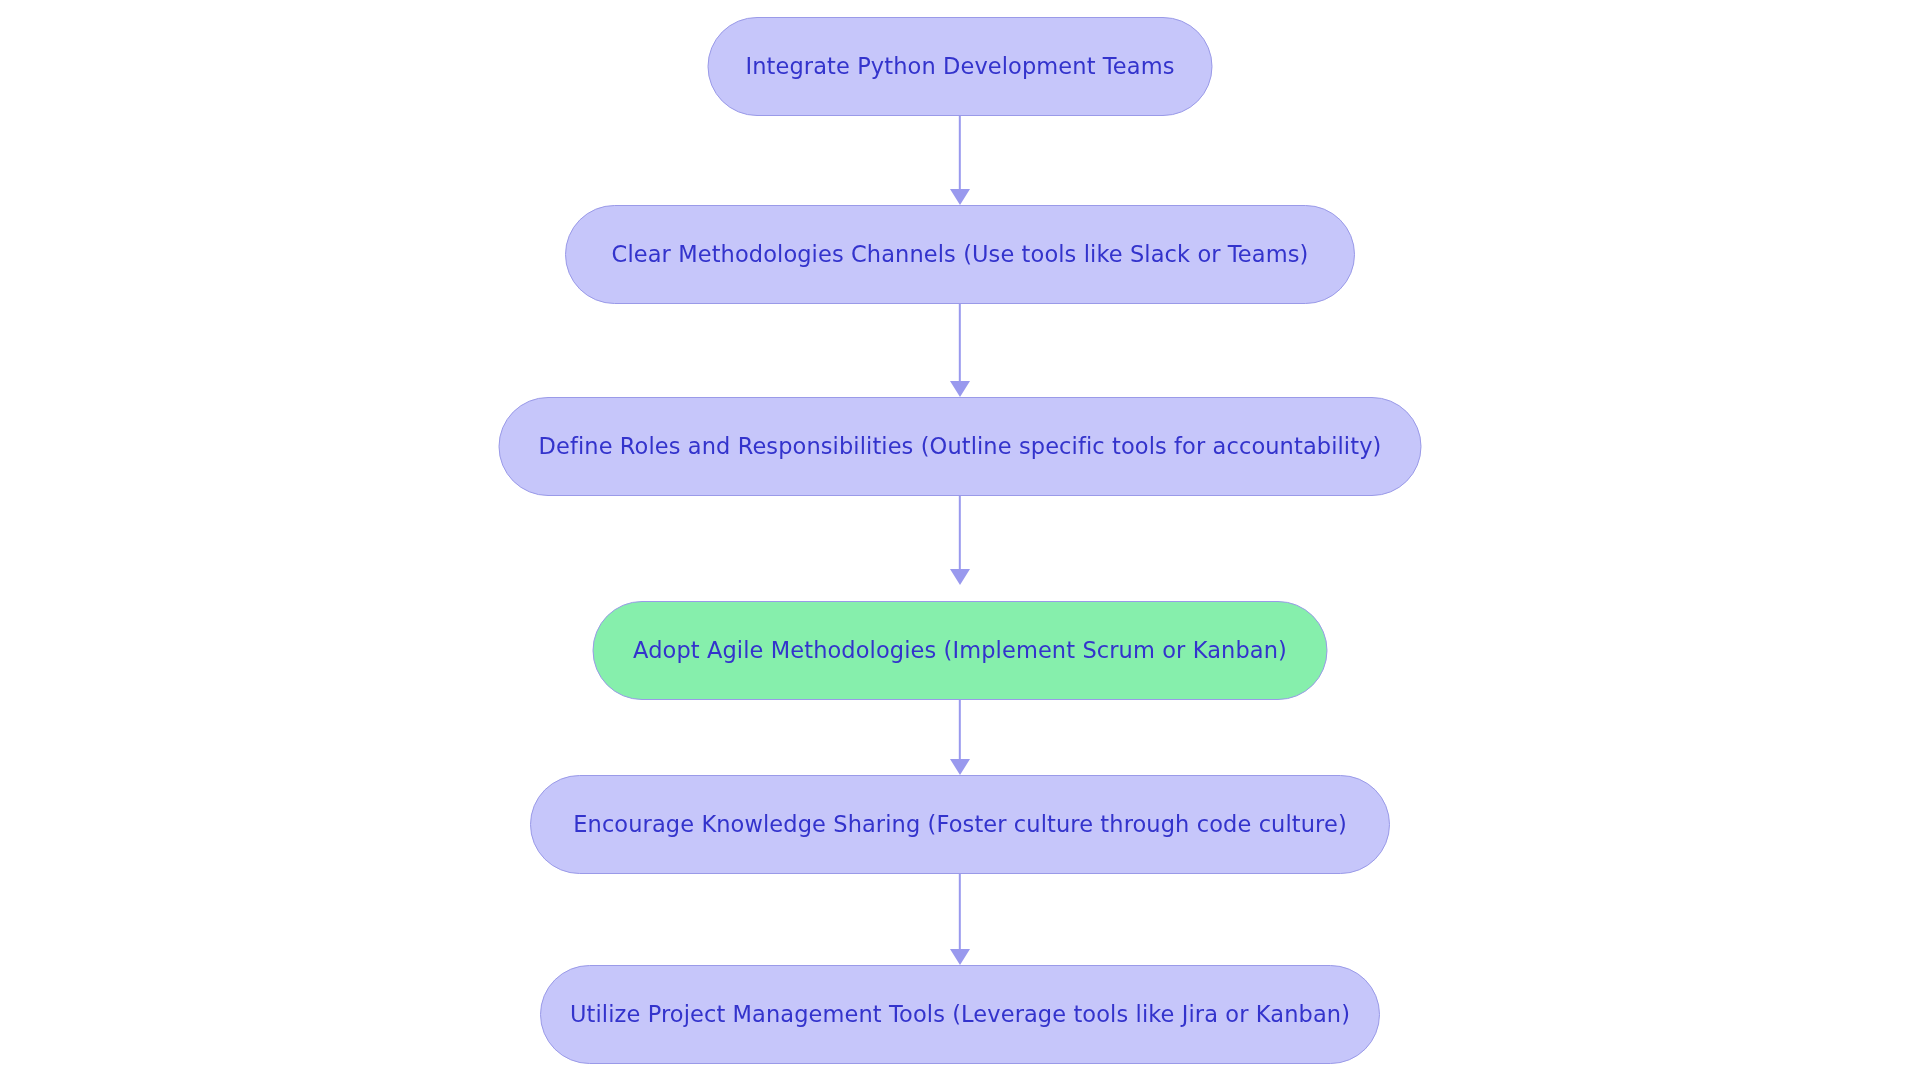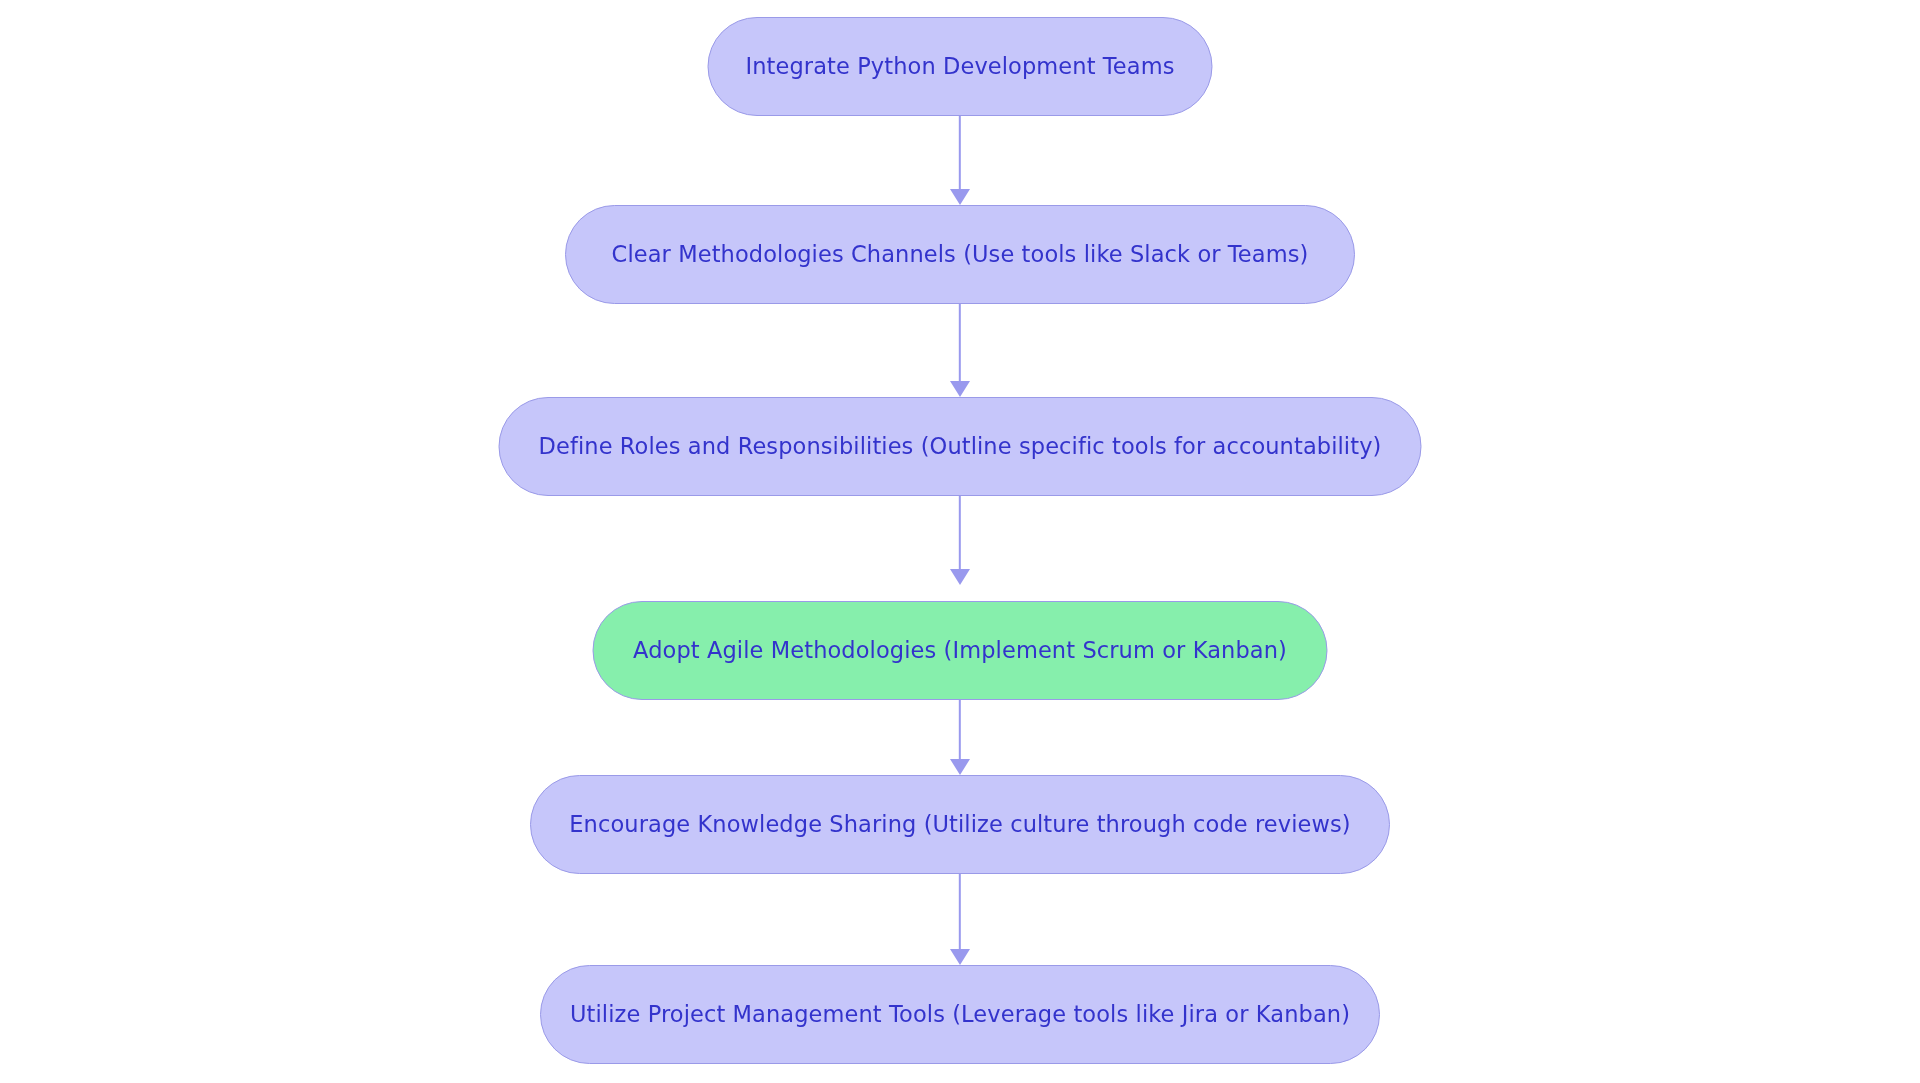--- a/index.html
+++ b/index.html
@@ -117,20 +117,20 @@
 
   <div class="flow-node" style="top: 397px; width: 923px; background: rgb(198, 198, 250); border-color: rgb(154, 154, 232);">
     <span class="flow-node-label" style="color: rgb(51, 51, 204);">Define Roles and Responsibilities (Outline specific tools for accountability)</span>
   </div>
 
   <div class="flow-node" style="top: 585px; width: 735px; background: #86efac; border-color: rgb(154, 154, 232); margin-top: 16px;">
     <span class="flow-node-label" style="color: rgb(51, 51, 204);">Adopt Agile Methodologies (Implement Scrum or Kanban)</span>
   </div>
 
   <div class="flow-node" style="top: 775px; width: 860px; background: rgb(198, 198, 250); border-color: rgb(154, 154, 232);">
-    <span class="flow-node-label" style="color: rgb(51, 51, 204);">Encourage Knowledge Sharing (Utilize culture through code reviews)</span>
+    <span class="flow-node-label" style="color: rgb(51, 51, 204);">Encourage Knowledge Sharing (Foster culture through code culture)</span>
   </div>
 
   <div class="flow-node" style="top: 965px; width: 840px; background: rgb(198, 198, 250); border-color: rgb(154, 154, 232);">
     <span class="flow-node-label" style="color: rgb(51, 51, 204);">Utilize Project Management Tools (Leverage tools like Jira or Kanban)</span>
   </div>
 
 </div>
 
 </body></html>

